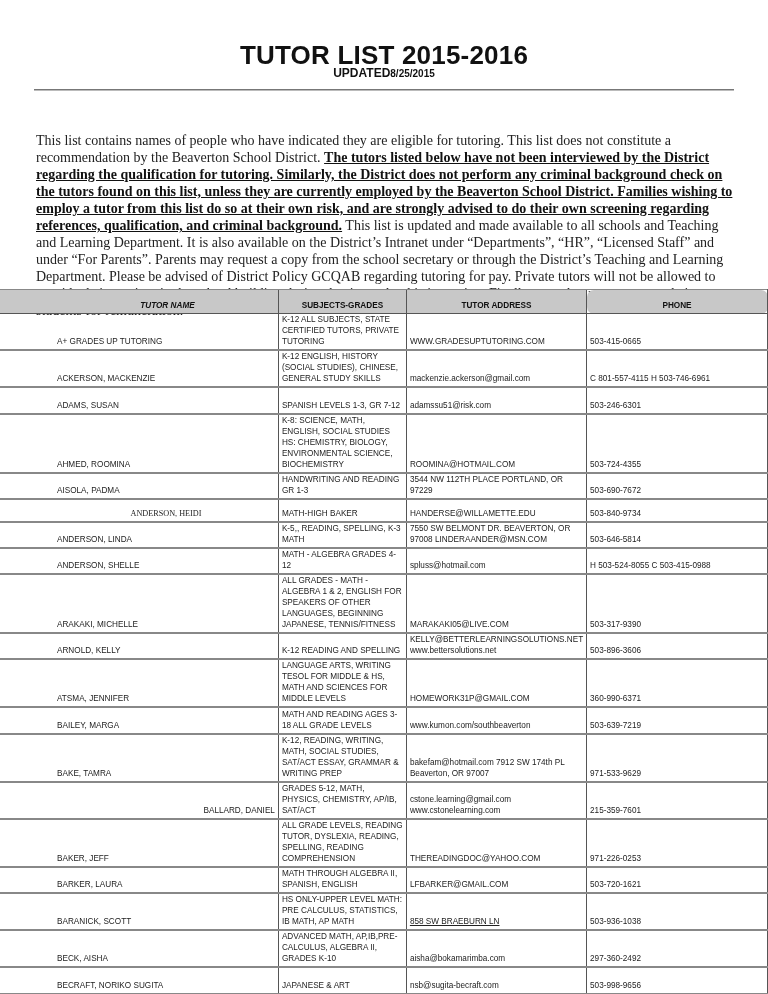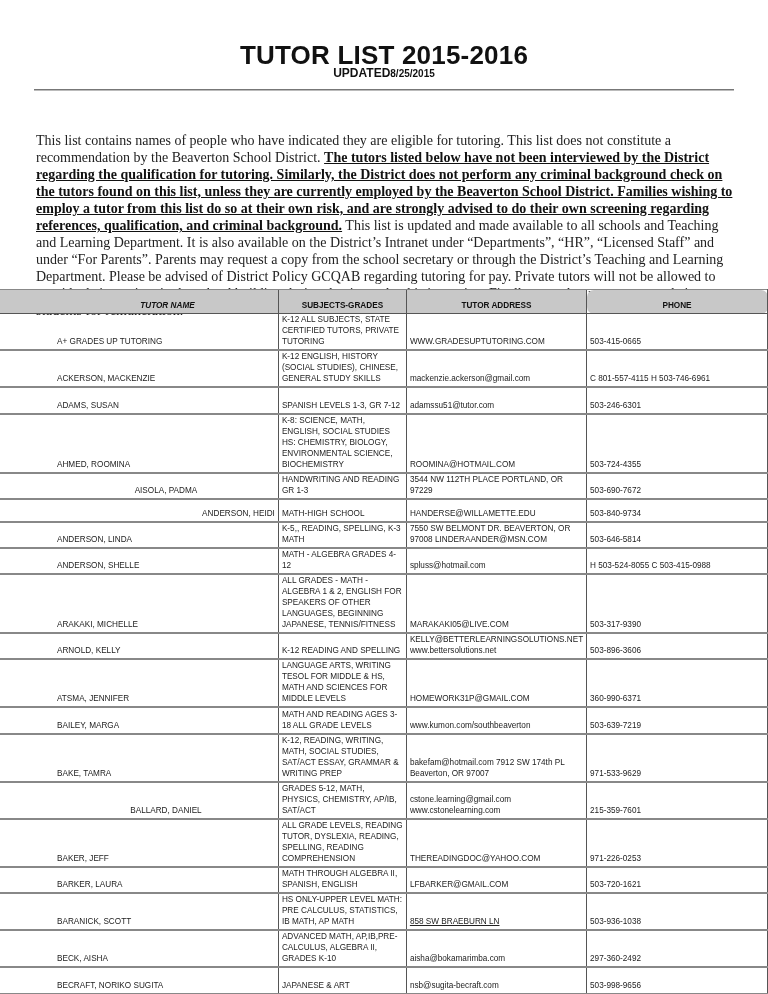--- a/index.html
+++ b/index.html
@@ -58,38 +58,38 @@
       </tr>
       <tr style="height: 27px;">
         <td class="c1" style="padding-left: 57px; text-align: left;">ACKERSON, MACKENZIE</td>
         <td class="col-sub">K-12 ENGLISH, HISTORY (SOCIAL STUDIES), CHINESE, GENERAL STUDY SKILLS</td>
         <td class="col-addr">mackenzie.ackerson@gmail.com</td>
         <td class="col-phone">C 801-557-4115 H 503-746-6961</td>
       </tr>
       <tr style="height: 27px;">
         <td class="c1" style="padding-left: 57px; text-align: left;">ADAMS, SUSAN</td>
         <td class="col-sub">SPANISH LEVELS 1-3, GR 7-12</td>
-        <td class="col-addr">adamssu51@tutor.com</td>
+        <td class="col-addr">adamssu51@risk.com</td>
         <td class="col-phone">503-246-6301</td>
       </tr>
       <tr style="height: 38px;">
         <td class="c1" style="padding-left: 57px; text-align: left;">AHMED, ROOMINA</td>
         <td class="col-sub">K-8: SCIENCE, MATH, ENGLISH, SOCIAL STUDIES    HS: CHEMISTRY, BIOLOGY, ENVIRONMENTAL SCIENCE, BIOCHEMISTRY</td>
         <td class="col-addr">ROOMINA@HOTMAIL.COM</td>
         <td class="col-phone">503-724-4355</td>
       </tr>
       <tr style="height: 23px;">
-        <td class="c1" style="padding-left: 57px; text-align: center;">AISOLA, PADMA</td>
+        <td class="c1" style="padding-left: 57px; text-align: left;">AISOLA, PADMA</td>
         <td class="col-sub">HANDWRITING AND READING GR 1-3</td>
         <td class="col-addr">3544 NW 112TH PLACE PORTLAND, OR 97229</td>
         <td class="col-phone">503-690-7672</td>
       </tr>
       <tr style="height: 23px;">
-        <td class="c1" style="padding-left: 57px; text-align: right;">ANDERSON, HEIDI</td>
-        <td class="col-sub">MATH-HIGH SCHOOL</td>
+        <td class="c1" style="padding-left: 57px; text-align: center; font-family: Liberation Serif, serif;">ANDERSON, HEIDI</td>
+        <td class="col-sub">MATH-HIGH BAKER</td>
         <td class="col-addr">HANDERSE@WILLAMETTE.EDU</td>
         <td class="col-phone">503-840-9734</td>
       </tr>
       <tr style="height: 23px;">
         <td class="c1" style="padding-left: 57px; text-align: left; margin-left: 24px;">ANDERSON, LINDA</td>
         <td class="col-sub">K-5,, READING, SPELLING, K-3 MATH</td>
         <td class="col-addr">7550 SW BELMONT DR. BEAVERTON, OR 97008  LINDERAANDER@MSN.COM</td>
         <td class="col-phone">503-646-5814</td>
       </tr>
       <tr style="height: 26px;">
@@ -122,21 +122,21 @@
         <td class="col-addr">www.kumon.com/southbeaverton</td>
         <td class="col-phone">503-639-7219</td>
       </tr>
       <tr style="height: 24px;">
         <td class="c1" style="padding-left: 57px; text-align: left;">BAKE, TAMRA</td>
         <td class="col-sub">K-12, READING, WRITING, MATH, SOCIAL STUDIES, SAT/ACT ESSAY, GRAMMAR &amp; WRITING PREP</td>
         <td class="col-addr">bakefam@hotmail.com   7912 SW 174th PL Beaverton, OR 97007</td>
         <td class="col-phone">971-533-9629</td>
       </tr>
       <tr style="height: 24px;">
-        <td class="c1" style="padding-left: 57px; text-align: center;">BALLARD, DANIEL</td>
+        <td class="c1" style="padding-left: 57px; text-align: right;">BALLARD, DANIEL</td>
         <td class="col-sub">GRADES 5-12, MATH, PHYSICS, CHEMISTRY, AP/IB, SAT/ACT</td>
         <td class="col-addr">cstone.learning@gmail.com www.cstonelearning.com</td>
         <td class="col-phone">215-359-7601</td>
       </tr>
       <tr style="height: 24px;">
         <td class="c1" style="padding-left: 57px; text-align: left;">BAKER, JEFF</td>
         <td class="col-sub">ALL GRADE LEVELS, READING TUTOR, DYSLEXIA, READING, SPELLING, READING COMPREHENSION</td>
         <td class="col-addr">THEREADINGDOC@YAHOO.COM</td>
         <td class="col-phone">971-226-0253</td>
       </tr>

